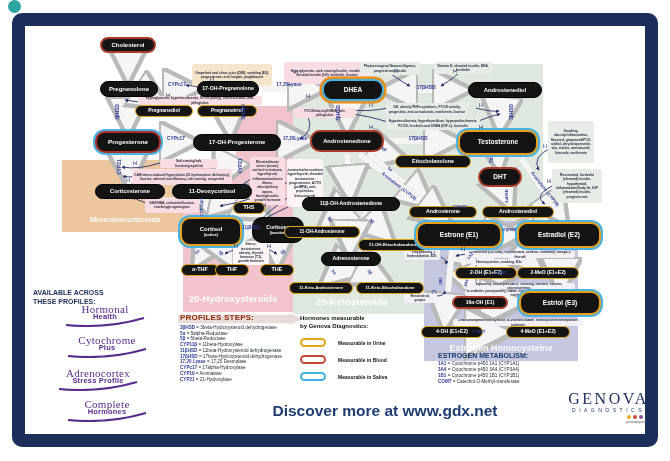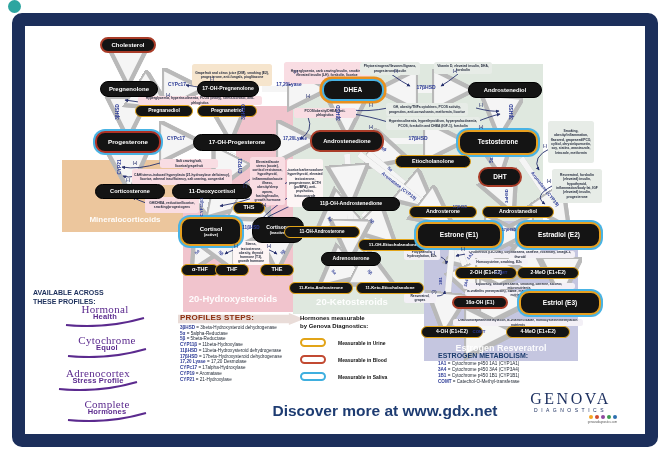--- a/index.html
+++ b/index.html
@@ -59,21 +59,21 @@
   .estmet-title{font-size:7px;font-weight:bold;color:#1d3d6e;}
   .estmet-list{margin-top:2px;font-size:4.6px;line-height:1.3;color:#1c2430;white-space:nowrap;}
   .estmet-list b{color:#2b3a96;}
   .avail{position:absolute;left:33px;top:288px;z-index:5;font-size:7px;font-weight:bold;color:#1c2f5b;line-height:1.3;}
   .plogo{position:absolute;width:100px;text-align:center;color:#5b2a8e;z-index:5;}
   .plogo .l1{font-family:"Liberation Serif",serif;font-size:11px;letter-spacing:.3px;}
   .plogo .l2{font-size:7.5px;font-weight:bold;margin-top:-3px;letter-spacing:.2px;}
   .plogo svg{display:block;margin:-4px auto 0;}
   .discover{position:absolute;left:225px;top:402px;width:320px;text-align:center;font-size:15.5px;
             font-weight:600;color:#1e3c72;z-index:5;}
-  .gdx{position:absolute;left:518px;top:390px;width:105px;text-align:center;z-index:5;color:#1d3060;}
+  .gdx{position:absolute;left:556px;top:390px;width:105px;text-align:center;z-index:5;color:#1d3060;}
   .gdx .gn{font-family:"Liberation Serif",serif;font-size:16px;letter-spacing:2.5px;}
   .gdx .dg{font-size:5px;letter-spacing:3.5px;margin-top:-1px;}
   .gdx .dots{display:flex;justify-content:flex-end;gap:2px;margin:2px 6px 0 0;}
   .gdx .dots span{width:4px;height:4px;border-radius:50%;display:block;}
   .gdx .tagline{font-size:2.8px;color:#555;text-align:right;margin:1px 6px 0 0;}
 </style>
 </head>
 <body>
 
 <div class="stage">
@@ -83,21 +83,21 @@
 
   <div class="sec sec-tan" style="left:62px;top:160px;width:126px;height:72px;"></div>
   <div class="sec sec-pink" style="left:236px;top:106px;width:57px;height:60px;"></div>
   <div class="sec sec-pink" style="left:183px;top:166px;width:110px;height:146px;"></div>
   <div class="sec sec-mint" style="left:293px;top:64px;width:250px;height:250px;"></div>
   <div class="sec sec-lav" style="left:424px;top:221px;width:154px;height:140px;"></div>
 
   <div class="seclab" style="left:125px;top:219px;font-size:8px;">Mineralocorticoids</div>
   <div class="seclab" style="left:233px;top:298px;font-size:9.5px;">20-Hydroxysteroids</div>
   <div class="seclab" style="left:352px;top:301px;font-size:9.5px;">20-Ketosteroids</div>
-  <div class="seclab" style="left:501px;top:348px;font-size:9px;">Estrogen Resveratrol</div>
+  <div class="seclab" style="left:501px;top:348px;font-size:9px;">Estrogen Homocysteine</div>
 
   <svg class="arrows" width="670" height="461">
     <defs>
       <marker id="mW" markerWidth="9" markerHeight="9" refX="5" refY="3.5" orient="auto-start-reverse">
         <path d="M0,0 L7,3.5 L0,7 Z" fill="#f5f5f5" stroke="#b9b9b9" stroke-width="0.7"></path>
       </marker>
       <marker id="mN" markerWidth="6" markerHeight="6" refX="3.5" refY="2" orient="auto">
         <path d="M0,0 L4,2 L0,4 Z" fill="#26306e"></path>
       </marker>
     </defs>
@@ -305,21 +305,21 @@
   </div>
   <div class="plogo" style="left:55px;top:303px;">
     <div class="l1">Hormonal</div>
     <div class="l2">Health</div>
     <svg width="86" height="10">
         <path d="M4,8 Q44,12 82,1" stroke="#5b2a8e" stroke-width="2" fill="none"></path>
       </svg>
   </div>
   <div class="plogo" style="left:57px;top:334px;">
     <div class="l1">Cytochrome</div>
-    <div class="l2">Equol</div>
+    <div class="l2">Plus</div>
     <svg width="86" height="10">
         <path d="M4,8 Q44,12 82,1" stroke="#5b2a8e" stroke-width="2" fill="none"></path>
       </svg>
   </div>
   <div class="plogo" style="left:57px;top:398px;">
     <div class="l1">Complete</div>
     <div class="l2">Hormones</div>
     <svg width="86" height="10">
         <path d="M4,8 Q44,12 82,1" stroke="#5b2a8e" stroke-width="2" fill="none"></path>
       </svg>

